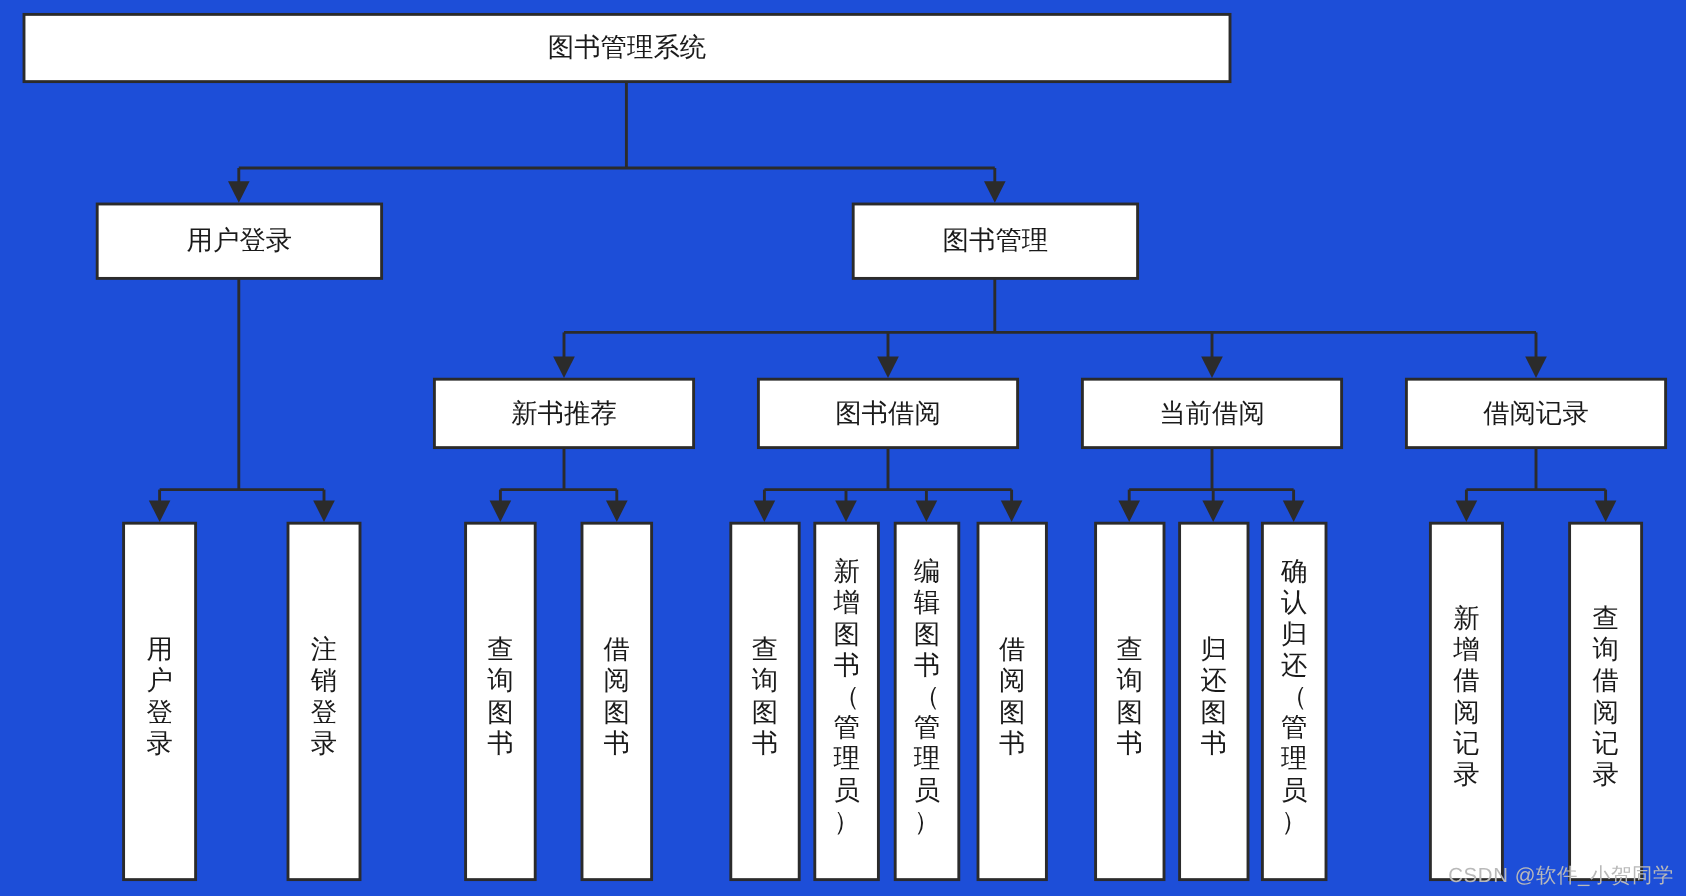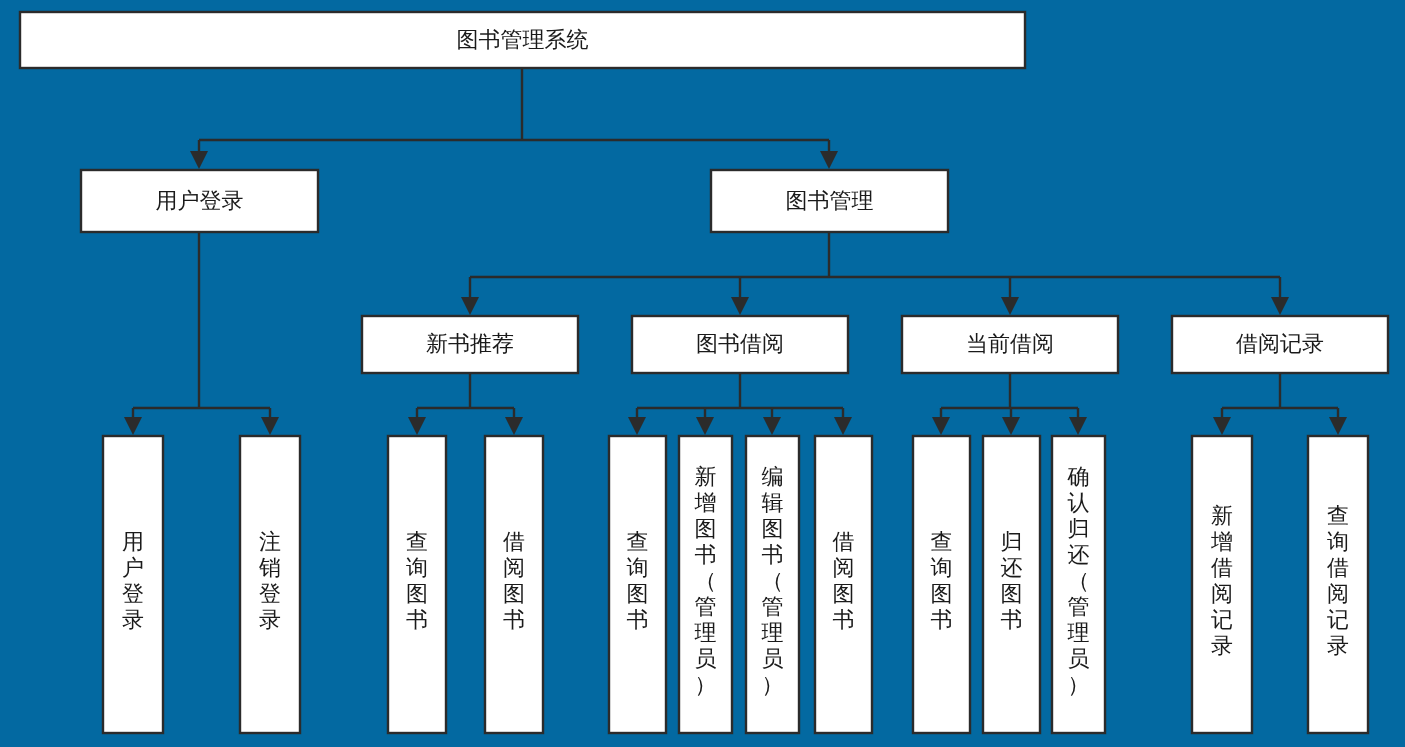--- a/index.html
+++ b/index.html
@@ -10,21 +10,21 @@
   body {
     width: 1405px;
     height: 747px;
     font-family: "Liberation Sans", "DejaVu Sans", sans-serif;
     overflow: hidden;
   }
   #diagram-root {
     position: relative;
     width: 1405px;
     height: 747px;
-    background: #0369a1;
+    background: #1d4ed8;
   }
   svg#diagram-svg {
     position: absolute;
     top: 0;
     left: 0;
     width: 1405px;
     height: 747px;
     display: block;
   }
   .node-box {
@@ -218,14 +218,15 @@
           <rect x="1192" y="436" width="60" height="297" class="node-box"></rect>
           <text x="1222" class="node-label-v"><tspan x="1222" y="522.5">新</tspan><tspan x="1222" y="548.5">增</tspan><tspan x="1222" y="574.5">借</tspan><tspan x="1222" y="600.5">阅</tspan><tspan x="1222" y="626.5">记</tspan><tspan x="1222" y="652.5">录</tspan></text>
         </g>
         <g>
           <rect x="1308" y="436" width="60" height="297" class="node-box"></rect>
           <text x="1338" class="node-label-v"><tspan x="1338" y="522.5">查</tspan><tspan x="1338" y="548.5">询</tspan><tspan x="1338" y="574.5">借</tspan><tspan x="1338" y="600.5">阅</tspan><tspan x="1338" y="626.5">记</tspan><tspan x="1338" y="652.5">录</tspan></text>
         </g>
       </g>
   </svg>
 
+  <div class="watermark">CSDN @软件_小贺同学</div>
 
 </div>
 
 </body></html>

